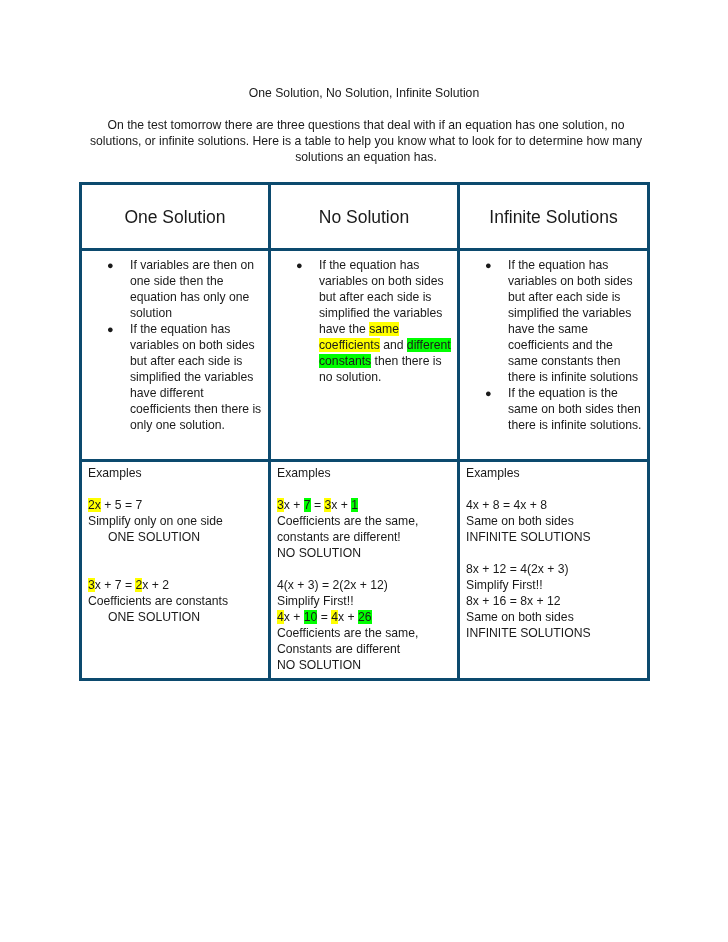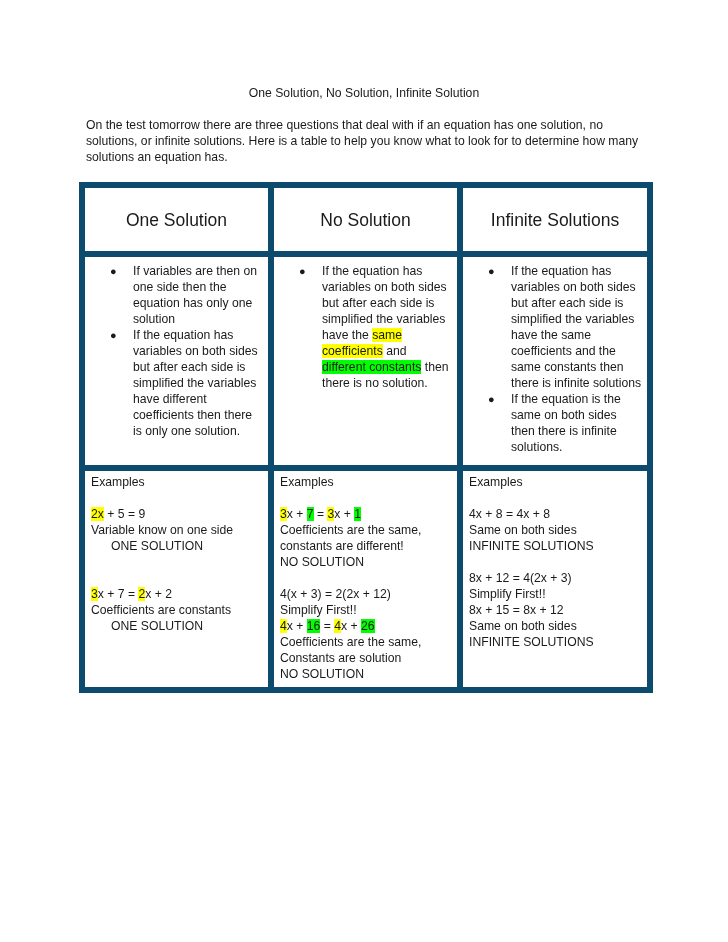--- a/index.html
+++ b/index.html
@@ -1,24 +1,24 @@
 <!DOCTYPE html>
 <html><head>
 <meta charset="utf-8">
 <style>
   html, body { margin: 0; padding: 0; background: #ffffff; }
   body { width: 728px; height: 942px; position: relative; overflow: hidden;
          font-family: "Liberation Sans", "DejaVu Sans", sans-serif; color: #1a1a1a; }
   .title { position: absolute; top: 86px; left: 0; width: 728px; text-align: center;
            font-size: 12.2px; }
   .intro { position: absolute; top: 117px; left: 86px; width: 560px;
-           font-size: 12.2px; line-height: 16px; }
+           font-size: 12.2px; line-height: 16px; text-align: center; }
   table.grid { position: absolute; top: 182px; left: 79px; width: 570px;
                border-collapse: collapse; table-layout: fixed; }
-  table.grid td, table.grid th { border: 6px solid #0c4a6e; vertical-align: top;
+  table.grid td, table.grid th { border: 3px solid #0c4a6e; vertical-align: top;
                font-size: 12.2px; line-height: 16px; font-weight: normal; margin-left: 20px; }
   table.grid th { height: 61px; vertical-align: middle; text-align: center; font-size: 17.5px; }
   .col1 { width: 189px; } .col2 { width: 189px; } .col3 { width: 190px; }
   td.rules { height: 202px; padding: 6px 4px 0 4px; }
   td.rules ul { margin: 0; padding: 0 0 0 44px; list-style: none; }
   td.rules li { position: relative; }
   td.rules li .dot { position: absolute; left: -23px; top: 0; font-size: 11px; }
   td.ex { height: 213px; padding: 3px 0 0 6px; }
   .line { white-space: pre; min-height: 16px; }
   .indent1 { padding-left: 20px; }
@@ -60,52 +60,52 @@
       <ul>
         <li><span class="dot">●</span><span>If the equation has variables on both sides but after each side is simplified the variables have the same coefficients and the same constants then there is infinite solutions</span></li>
         <li><span class="dot">●</span><span>If the equation is the same on both sides then there is infinite solutions.</span></li>
       </ul>
     </td>
   </tr>
   <tr>
     <td class="ex">
       <div class="line">Examples</div>
       <div class="line"></div>
-      <div class="line"><span class="hl-y">2x</span><span> + 5 = 9</span></div>
-      <div class="line">Variable know on one side</div>
+      <div class="line"><span class="hl-y">2x</span><span> + 5 = 7</span></div>
+      <div class="line">Simplify only on one side</div>
       <div class="line indent1">ONE SOLUTION</div>
       <div class="line"></div>
       <div class="line"></div>
       <div class="line"><span class="hl-y">3</span><span>x + 7 = </span><span class="hl-y">2</span><span>x + 2</span></div>
       <div class="line">Coefficients are constants</div>
       <div class="line indent2">ONE SOLUTION</div>
     </td>
     <td class="ex">
       <div class="line">Examples</div>
       <div class="line"></div>
       <div class="line"><span class="hl-y">3</span><span>x + </span><span class="hl-g">7</span><span> = </span><span class="hl-y">3</span><span>x + </span><span class="hl-g">1</span></div>
       <div class="line">Coefficients are the same,</div>
       <div class="line">constants are different!</div>
       <div class="line">NO SOLUTION</div>
       <div class="line"></div>
       <div class="line">4(x + 3) = 2(2x + 12)</div>
       <div class="line">Simplify First!!</div>
-      <div class="line"><span class="hl-y">4</span><span>x + </span><span class="hl-g">16</span><span> = </span><span class="hl-y">4</span><span>x + </span><span class="hl-g">26</span></div>
+      <div class="line"><span class="hl-y">4</span><span>x + </span><span class="hl-g">10</span><span> = </span><span class="hl-y">4</span><span>x + </span><span class="hl-g">26</span></div>
       <div class="line">Coefficients are the same,</div>
-      <div class="line">Constants are solution</div>
+      <div class="line">Constants are different</div>
       <div class="line">NO SOLUTION</div>
     </td>
     <td class="ex">
       <div class="line">Examples</div>
       <div class="line"></div>
       <div class="line">4x + 8 = 4x + 8</div>
       <div class="line">Same on both sides</div>
       <div class="line">INFINITE SOLUTIONS</div>
       <div class="line"></div>
       <div class="line">8x + 12 = 4(2x + 3)</div>
       <div class="line">Simplify First!!</div>
-      <div class="line">8x + 15 = 8x + 12</div>
+      <div class="line">8x + 16 = 8x + 12</div>
       <div class="line">Same on both sides</div>
       <div class="line">INFINITE SOLUTIONS</div>
     </td>
   </tr>
 </tbody>
   </table>
 
 </body></html>

